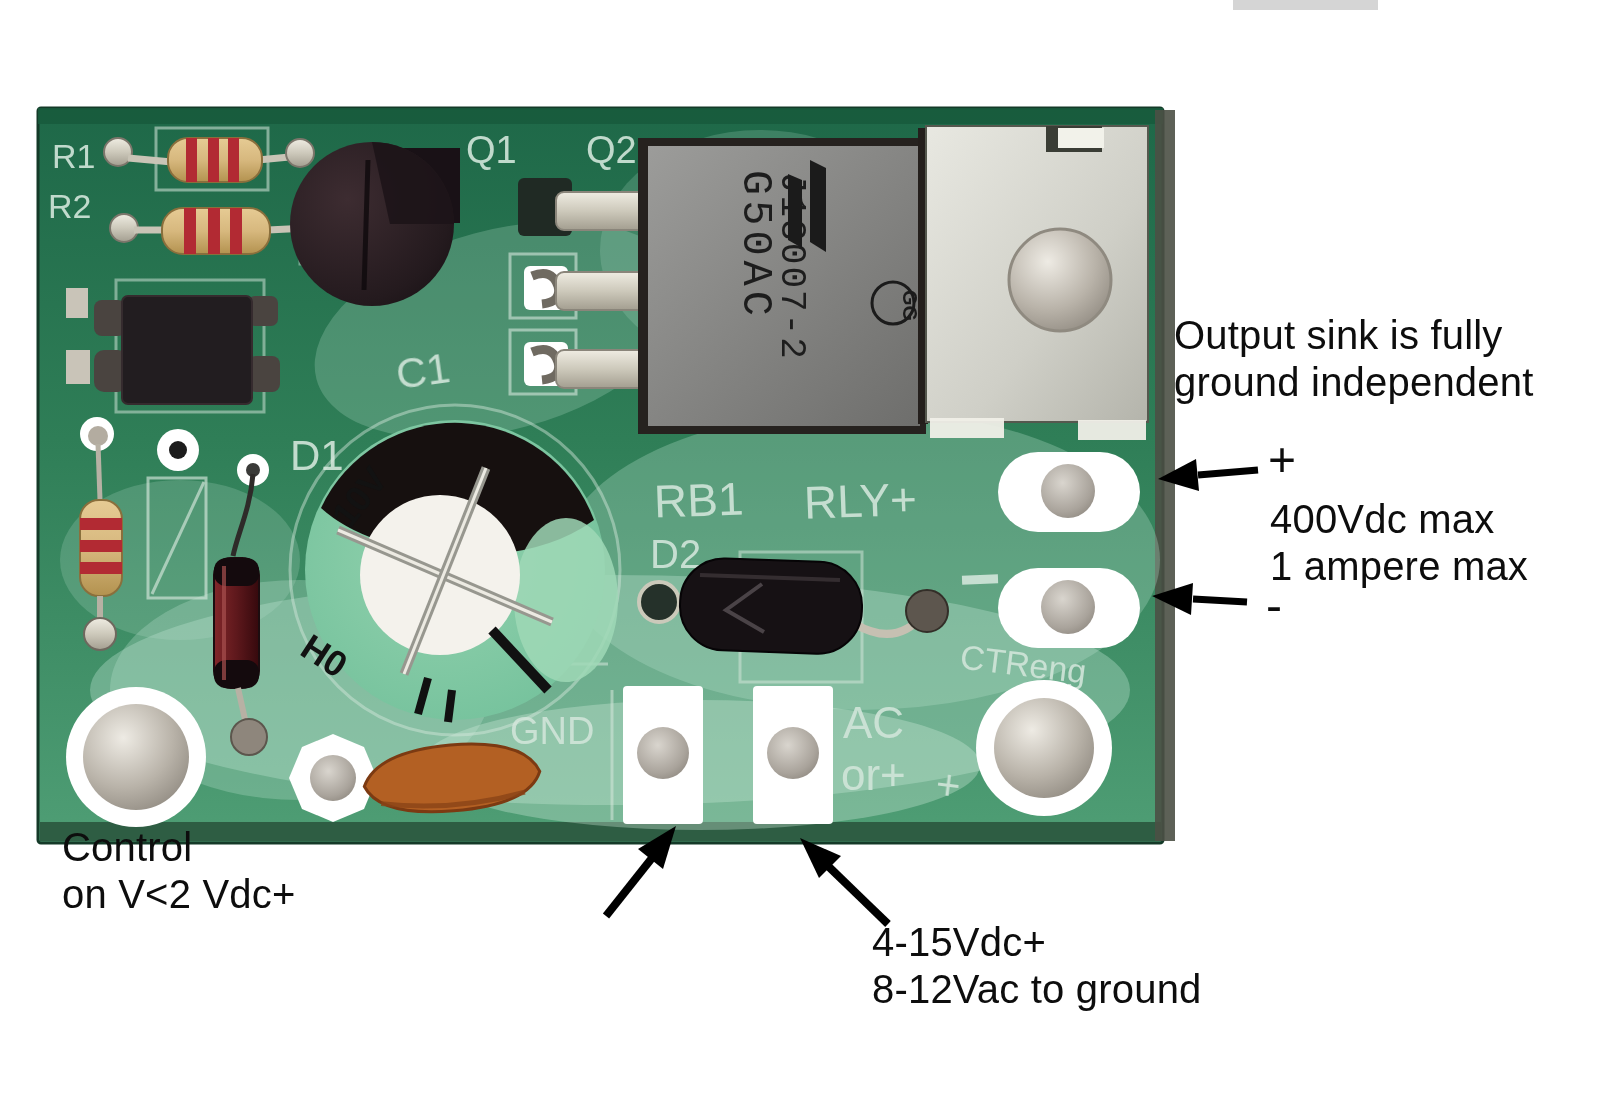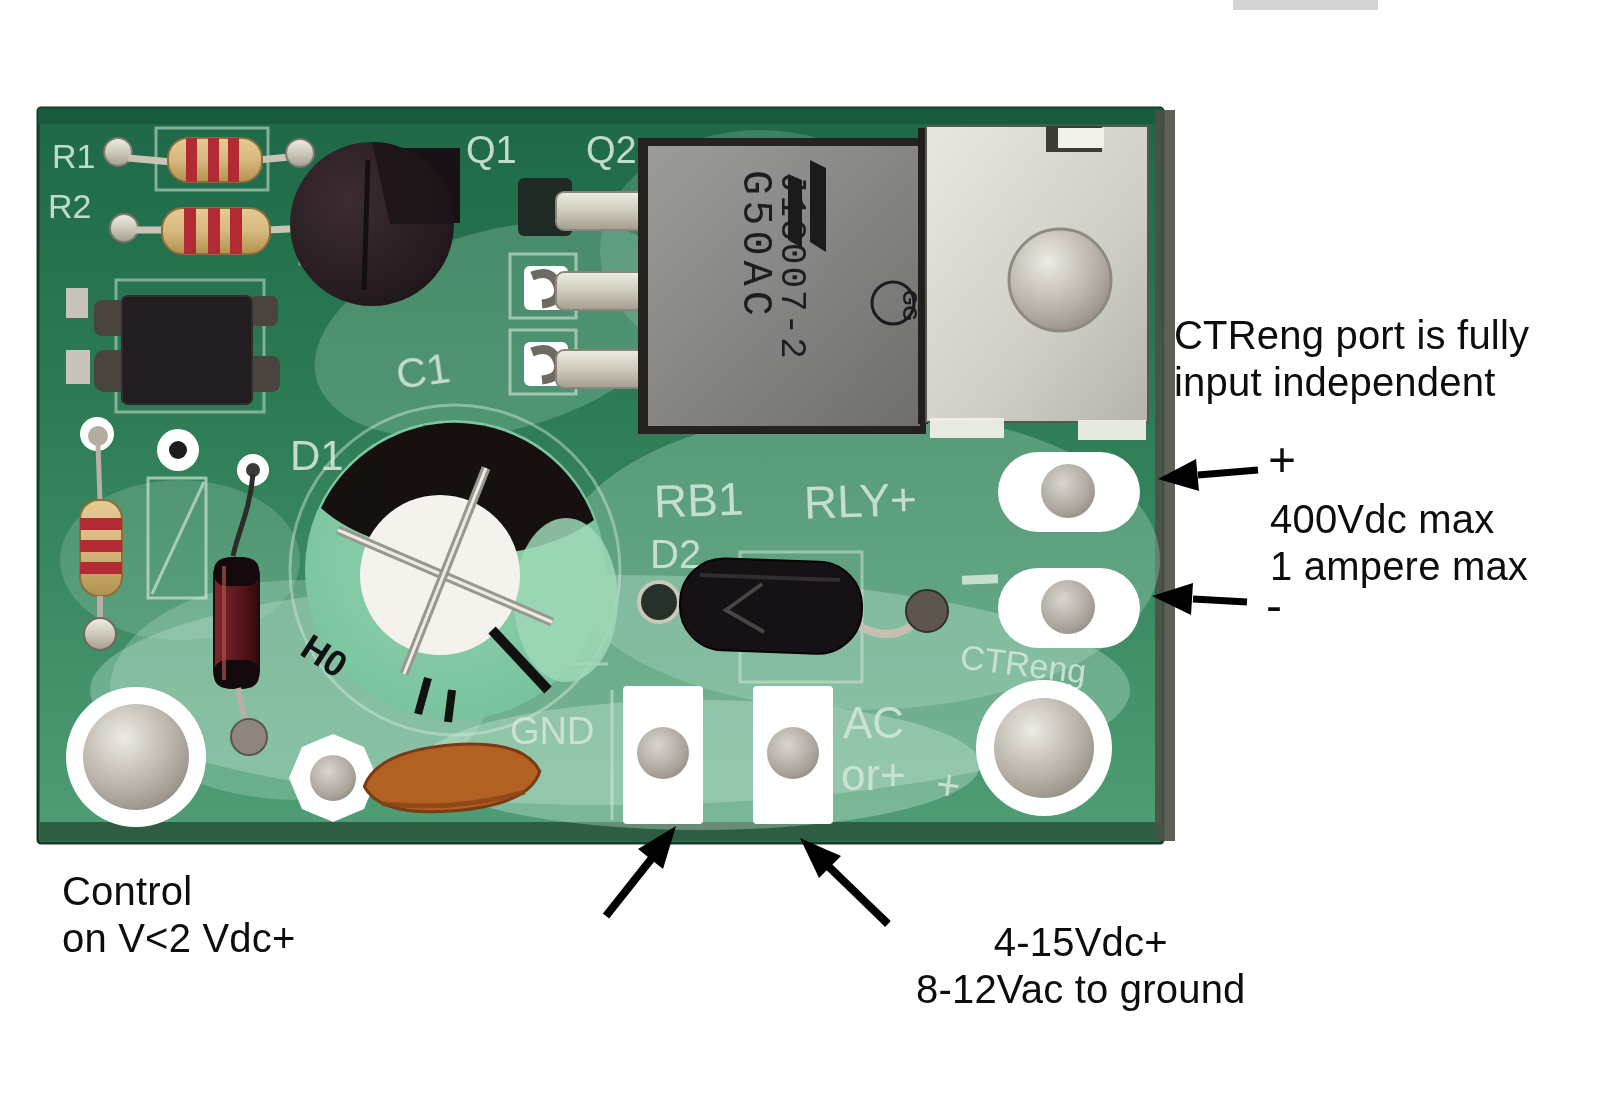--- a/index.html
+++ b/index.html
@@ -298,37 +298,37 @@
         <polygon points="676,826 663,869 638,849" stroke="none"></polygon>
       </g>
       <g>
         <line x1="888" y1="924" x2="828" y2="866" stroke-width="8"></line>
         <polygon points="800,838 841,856 819,878" stroke="none"></polygon>
       </g>
     </g>
   </svg>
 
   <div class="ann" style="left:1174px; top:312px;">
-    <div>CTReng port is fully</div>
-    <div>input independent</div>
+    <div>Output sink is fully</div>
+    <div>ground independent</div>
   </div>
 
   <div class="ann sym" style="left:1268px; top:440px;">+</div>
 
   <div class="ann" style="left:1270px; top:496px;">
     <div>400Vdc max</div>
     <div>1 ampere max</div>
   </div>
 
   <div class="ann sym" style="left:1266px; top:586px;">-</div>
 
-  <div class="ann" style="left:62px; top:868px;">
+  <div class="ann" style="left:62px; top:824px;">
     <div>Control</div>
     <div>on V&lt;2 Vdc+</div>
   </div>
 
 
-  <div class="ann" style="left:916px; top:919px;text-align:center;">
+  <div class="ann" style="left:872px; top:919px;">
     <div>4-15Vdc+</div>
     <div>8-12Vac to ground</div>
   </div>
 
 </div>
 
 </body></html>

